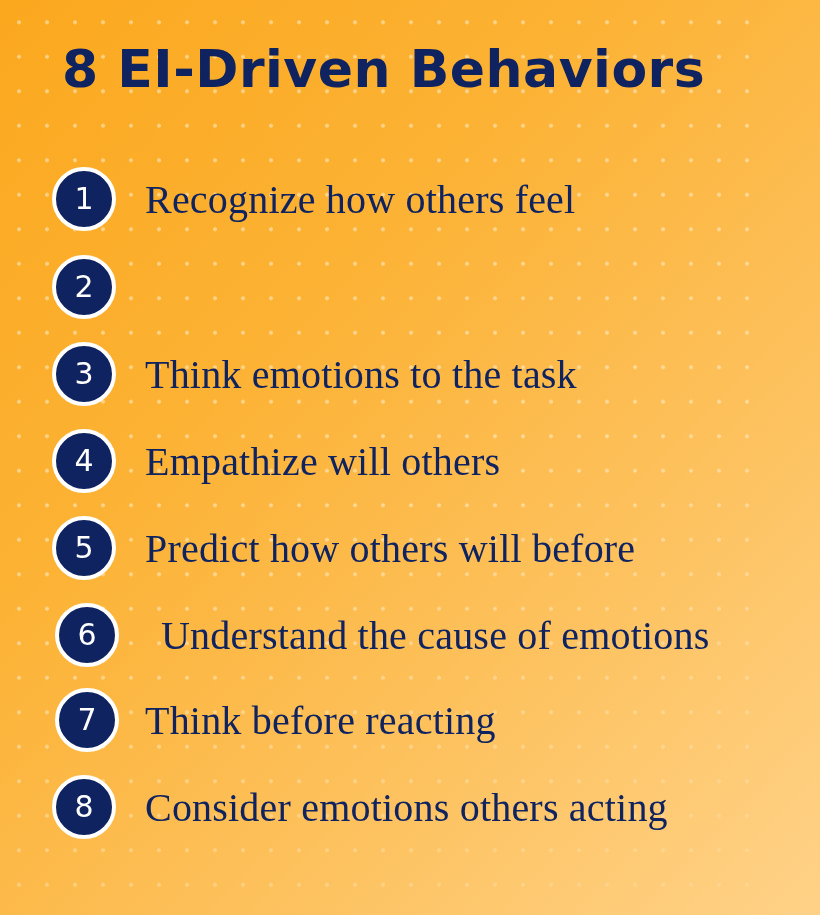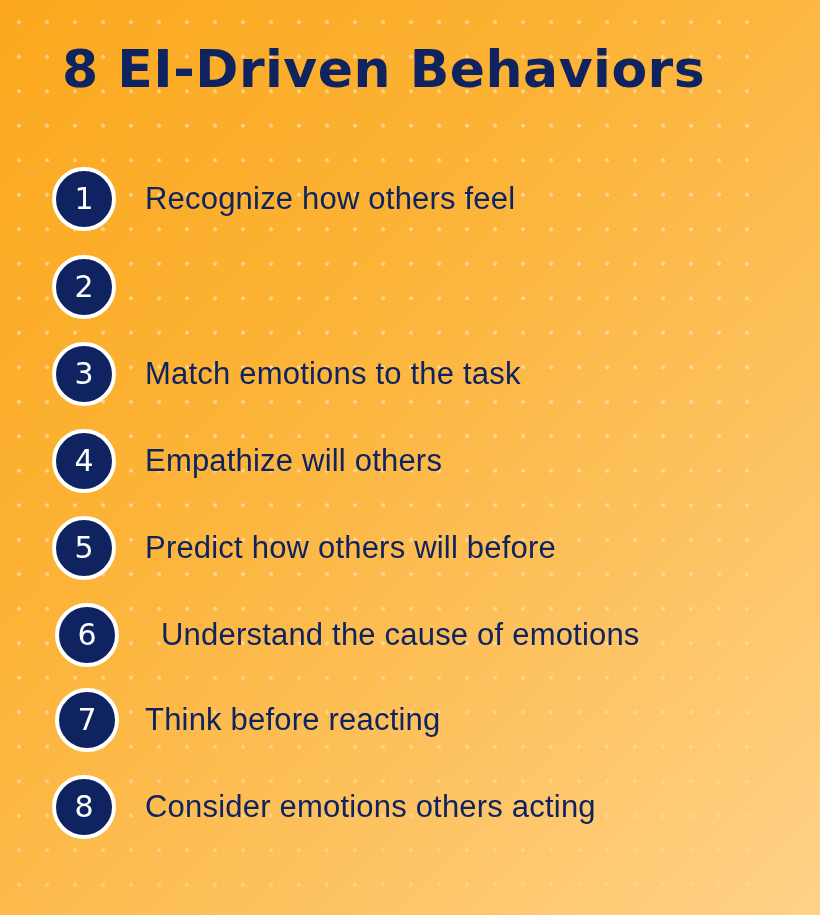--- a/index.html
+++ b/index.html
@@ -75,22 +75,22 @@
       justify-content: center;
       color: #FFFFFF;
       font-family: "DejaVu Sans", sans-serif;
       font-size: 30px;
       line-height: 1;
       box-sizing: content-box;
       flex: 0 0 auto;
     }
     .label {
       margin-left: 29px;
-      font-family: Liberation Sans, sans-serif;
-      font-size: 31px;
+      font-family: Liberation Serif, serif;
+      font-size: 40px;
       color: #0E2360;
       white-space: nowrap;
       letter-spacing: 0.2px;
     }
   </style>
 </head>
 <body>
 
 <div class="canvas">
   <div class="dots"></div>
@@ -100,21 +100,21 @@
   <ul class="list">
     <li class="item" style="top:167px;">
       <span class="badge">1</span>
       <span class="label">Recognize how others feel</span>
     </li>
     <li class="item" style="top:255px;">
       <span class="badge">2</span>
     </li>
     <li class="item" style="top:342px;">
       <span class="badge">3</span>
-      <span class="label">Match emotions to the task</span>
+      <span class="label">Think emotions to the task</span>
     </li>
     <li class="item" style="top:429px;">
       <span class="badge">4</span>
       <span class="label">Empathize will others</span>
     </li>
     <li class="item" style="top:516px;">
       <span class="badge">5</span>
       <span class="label">Predict how others will before</span>
     </li>
     <li class="item" style="top:603px; left:55px;">

